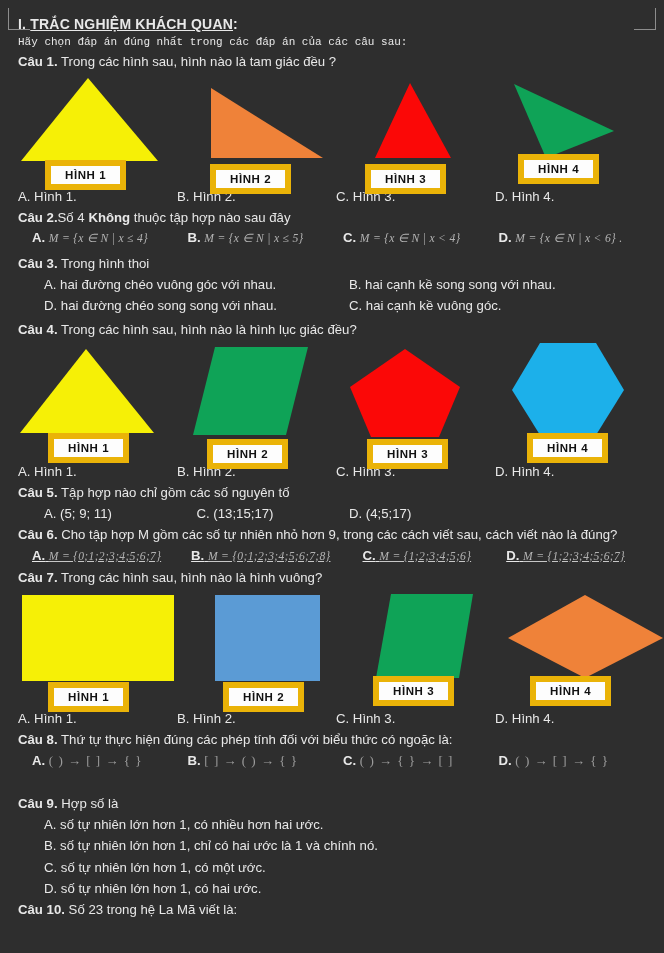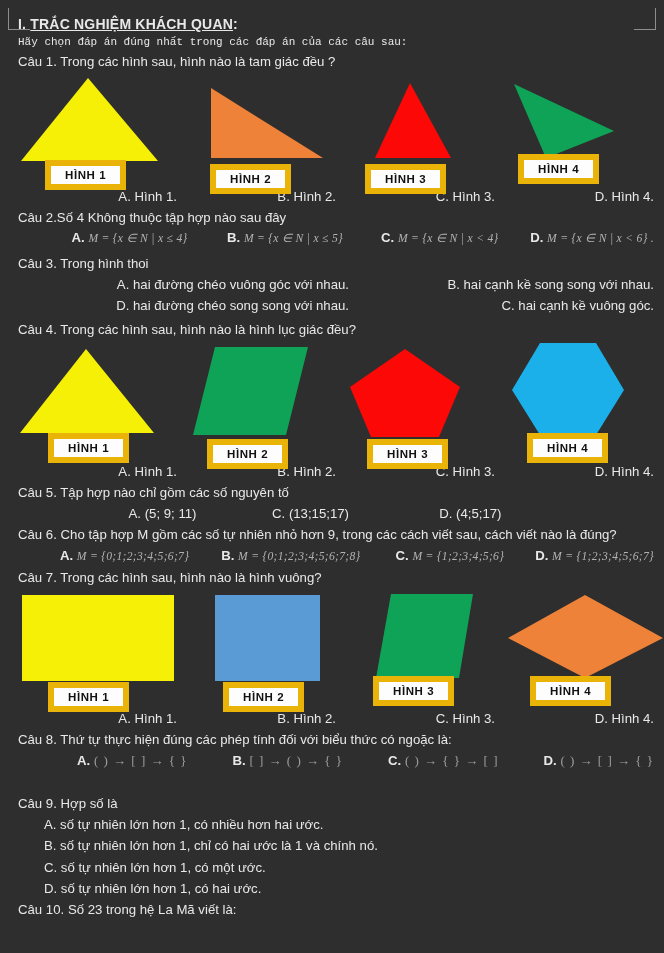--- a/index.html
+++ b/index.html
@@ -23,23 +23,23 @@
   }
   
   .crop { position:absolute; border-color:#8d8d8d; border-style:solid; width:22px; height:22px; }
   .crop.tl { top:8px; left:8px; border-width:0 0 1px 1px; }
   .crop.tr { top:8px; right:8px; border-width:0 1px 1px 0; }
 
   .heading { font-weight:bold; font-size:14px; letter-spacing:.2px; margin-bottom:2px; }
   .heading .u { text-decoration: underline; }
   .lead { font-size:11px; line-height:1.55;font-family:Liberation Mono, monospace; }
   .q { font-size:13.2px; line-height:1.5; margin-top:1px; }
-  .q b, .qnum { font-weight:normal; }
-
-  .opts-row { display:flex; width:100%; margin-top:1px;text-align:right; }
+  .q b, .qnum { font-weight:bold; }
+
+  .opts-row { display:flex; width:100%; margin-top:1px; }
   .opts-row > div { font-size:13.2px; line-height:1.5; }
   .col4 { width:25%; }
   .col2 { width:50%; }
   .indent { padding-left:26px; }
   .indent2 { padding-left:14px; }
   .ol { font-weight:bold; }
 
   
   .shape-row { position:relative; width:628px; height:110px; margin-top:4px; }
   .cell { position:absolute; top:0; height:110px; width:157px; }
@@ -215,21 +215,21 @@
   <div class="opts-row indent">
     <div class="col4">A. (5; 9; 11)</div>
     <div class="col4">C. (13;15;17)</div>
     <div class="col4">D. (4;5;17)</div>
   </div>
 
   <div class="q">
     <b>Câu 6.</b>
     <span>Cho tập hợp M gồm các số tự nhiên nhỏ hơn 9, trong các cách viết sau, cách viết nào là đúng?</span>
   </div>
-  <div class="opts-row indent2" style="gap:2px;">
+  <div class="opts-row indent2" style="gap:2px;text-decoration:underline;">
     <div style="width:25.5%;"><span class="ol">A.</span> <span class="math">M = {0;1;2;3;4;5;6;7}</span></div>
     <div style="width:27.5%;"><span class="ol">B.</span> <span class="math">M = {0;1;2;3;4;5;6;7;8}</span></div>
     <div style="width:23%;"><span class="ol">C.</span> <span class="math">M = {1;2;3;4;5;6}</span></div>
     <div style="width:24%;"><span class="ol">D.</span> <span class="math">M = {1;2;3;4;5;6;7}</span></div>
   </div>
 
   <div class="q" style="margin-top:3px;">
     <b>Câu 7.</b>
     <span>Trong các hình sau, hình nào là hình vuông?</span>
   </div>

